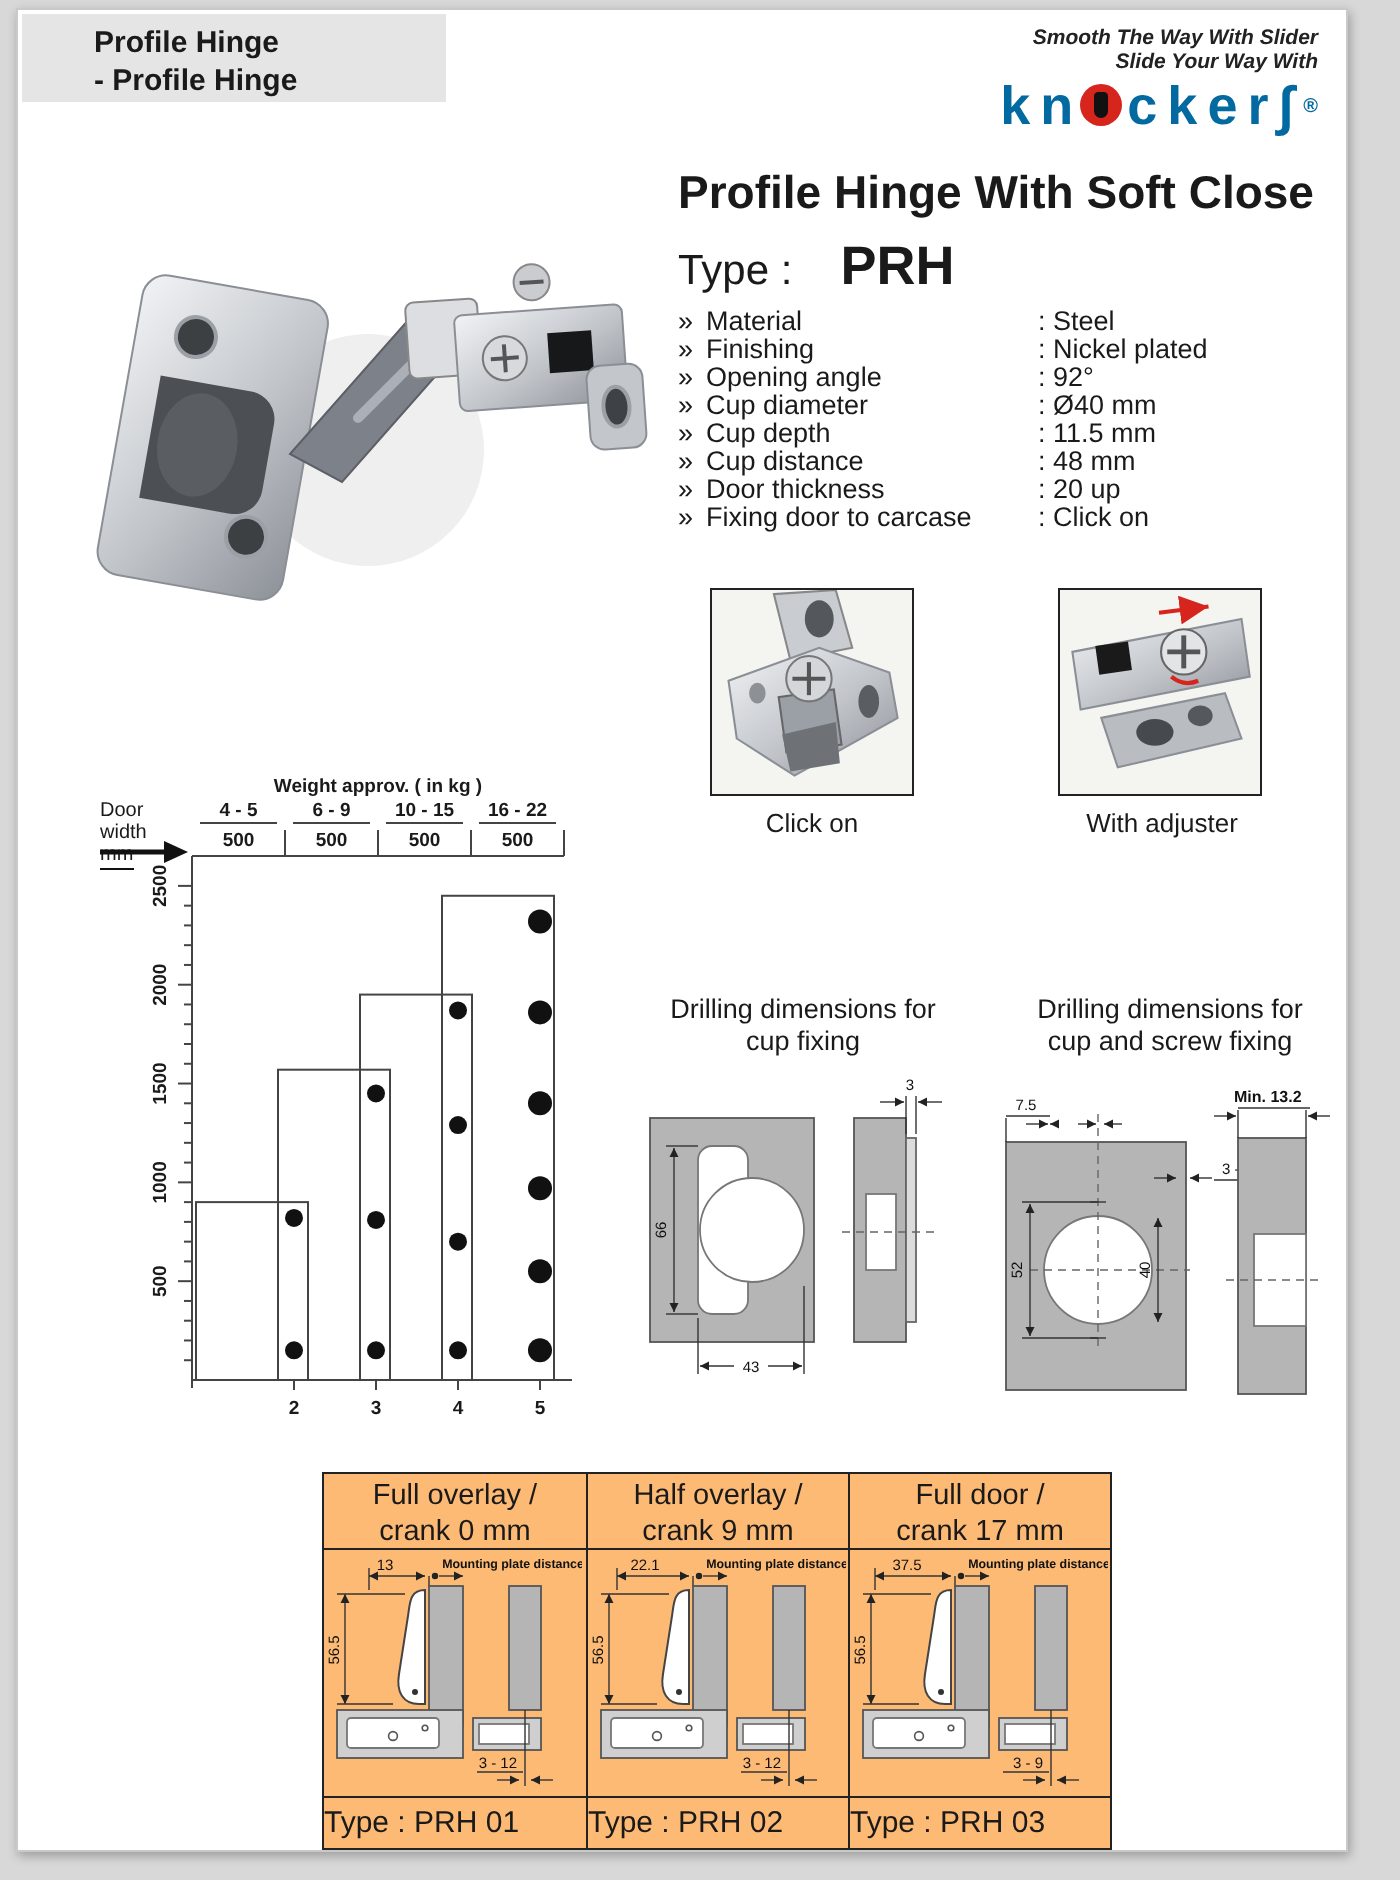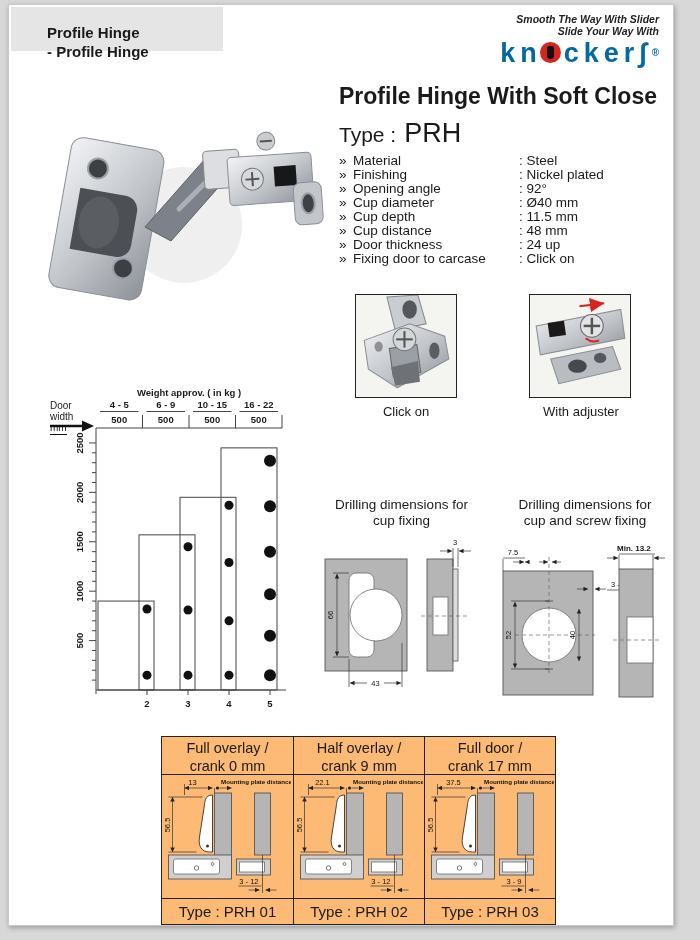--- a/index.html
+++ b/index.html
@@ -3,32 +3,32 @@
 <meta charset="utf-8">
 <style>
   html,body{margin:0;padding:0}
   body{width:700px;height:940px;background:#d8d8d8;position:relative;overflow:hidden;
        font-family:"Liberation Sans","DejaVu Sans",sans-serif;color:#1a1a1a}
   .page{position:absolute;left:8px;top:4px;width:664px;height:920px;background:#fff;
         border:1px solid #c9c9c9;box-shadow:1px 2px 5px rgba(0,0,0,.28)}
   .abs{position:absolute}
   
   .hdr-box{left:2px;top:2px;width:212px;height:44px;background:#e5e5e5;
-           font-weight:bold;font-size:15px;line-height:19px;padding:16px 0 0 36px;box-sizing:border-box}
+           font-weight:bold;font-size:15px;line-height:19px;padding:5px 0 0 36px;box-sizing:border-box}
   .brand{right:14px;top:8px;text-align:right}
   .tagline{font-style:italic;font-weight:bold;font-size:10.5px;line-height:12px;color:#222}
   .logoline{margin-top:1px;font-weight:bold;font-size:27px;letter-spacing:5px;color:#0369a1;white-space:nowrap}
   .o-badge{display:inline-block;width:21px;height:21px;background:#d6251d;border-radius:50%;
            position:relative;vertical-align:-1px;margin:0 3px 0 -2px}
   .o-badge .kh{position:absolute;left:7px;top:4px;width:7px;height:13px;background:#111;border-radius:3px 3px 5px 5px}
   .reg{font-size:10px;vertical-align:6px;letter-spacing:0}
   .title{left:330px;top:78px;width:330px;font-size:23px;font-weight:bold}
   .type-row{left:330px;top:113px;display:flex;align-items:baseline}
   .type-label{font-size:21px}
-  .type-value{font-size:27px;font-weight:normal;margin-left:8px}
+  .type-value{font-size:27px;font-weight:bold;margin-left:24px}
   
   .specs{left:330px;top:149px;width:322px;font-size:13.5px;line-height:14px}
   .spec-row{display:flex}
   .spec-bullet{width:14px}
   .spec-label{width:166px}
   .spec-value{flex:1}
   
   .mini-frame{width:102px;height:104px;border:1.5px solid #222;background:#f4f4f1;box-sizing:border-box}
   .caption{font-size:13px;text-align:center}
   
@@ -48,21 +48,21 @@
   .dimb{font-size:6.2px;font-weight:bold;fill:#111}
   .dim8{font-size:8px;font-weight:bold;fill:#111}
   svg text{font-family:"Liberation Sans","DejaVu Sans",sans-serif}
   .scr{fill:none;stroke:#555;stroke-width:.8}
   
   .otable{left:152px;top:731px;width:395px;border:1.7px solid #222;display:flex;box-sizing:border-box;background:#fdba74}
   .ocol{width:131px;box-sizing:border-box}
   .ocol + .ocol{border-left:1.4px solid #222}
   .ohead{height:38px;border-bottom:1.2px solid #222;text-align:center;font-size:14.5px;line-height:18px;padding-top:2px;box-sizing:border-box}
   .obody{height:124px;border-bottom:1.2px solid #222;box-sizing:border-box}
-  .ofoot{height:25px;text-align:center;font-size:15px;line-height:25px}
+  .ofoot{height:25px;font-size:15px;line-height:25px}
 </style>
 </head>
 <body>
 
 <svg width="0" height="0" style="position:absolute" aria-hidden="true">
   <defs>
     <marker id="ah" viewBox="0 0 8 8" refX="8" refY="4" markerWidth="6.5" markerHeight="6.5" orient="auto-start-reverse">
       <path d="M0,0 L8,4 L0,8 z" fill="#222"></path>
     </marker>
     <marker id="ahr" viewBox="0 0 8 8" refX="8" refY="4" markerWidth="7" markerHeight="7" orient="auto">
@@ -152,21 +152,21 @@
         <span class="spec-value">: 11.5 mm</span>
       </div>
     <div class="spec-row">
         <span class="spec-bullet">»</span>
         <span class="spec-label">Cup distance</span>
         <span class="spec-value">: 48 mm</span>
       </div>
     <div class="spec-row">
         <span class="spec-bullet">»</span>
         <span class="spec-label">Door thickness</span>
-        <span class="spec-value">: 24 up</span>
+        <span class="spec-value">: 20 up</span>
       </div>
     <div class="spec-row">
         <span class="spec-bullet">»</span>
         <span class="spec-label">Fixing door to carcase</span>
         <span class="spec-value">: Click on</span>
       </div>
   </div>
 
   <div class="abs mini-frame" style="left:346px;top:289px">
     <svg width="99" height="99" viewBox="0 0 96 96">

